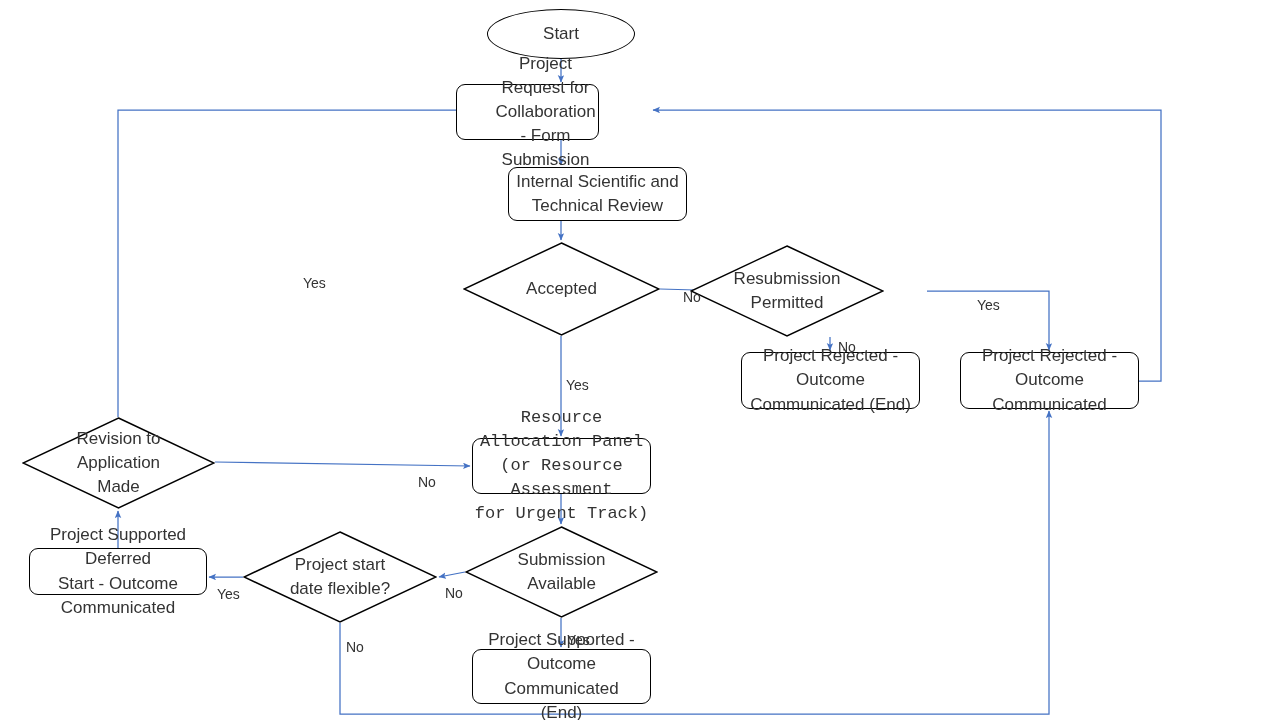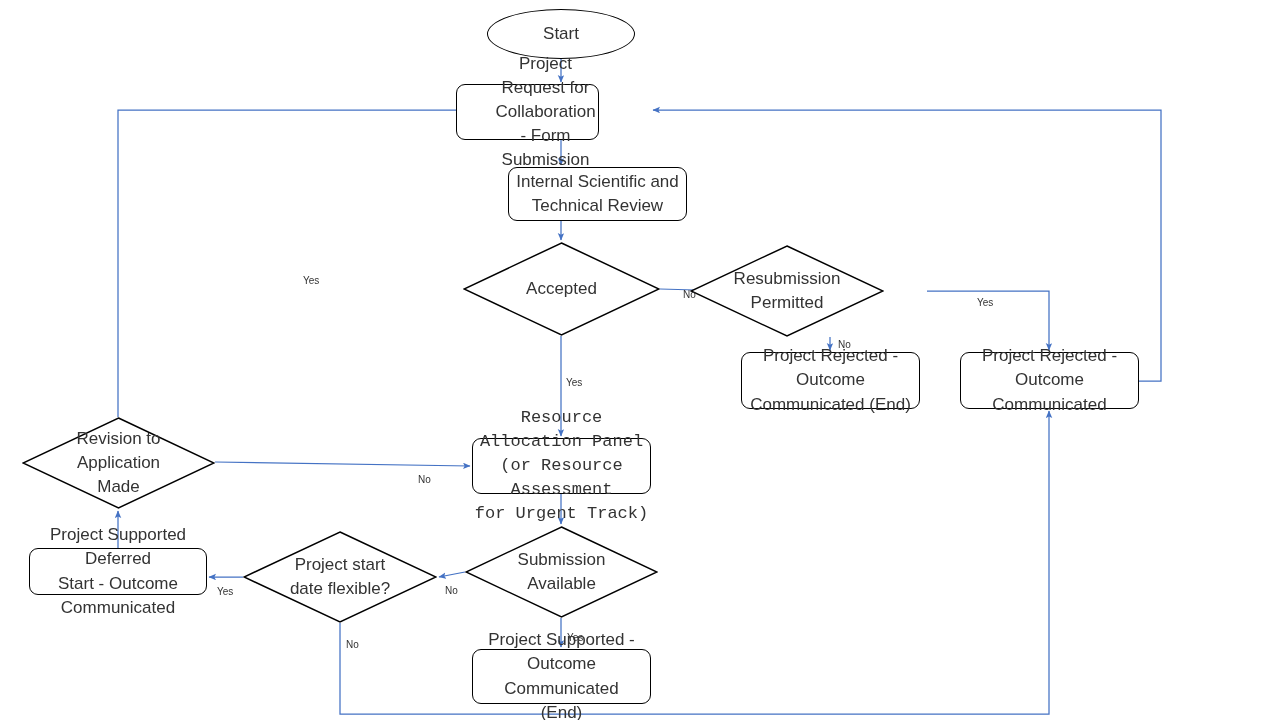--- a/index.html
+++ b/index.html
@@ -55,21 +55,21 @@
     position: absolute;
     left: 0;
     top: 0;
     width: 100%;
     height: 100%;
     z-index: -1;
   }
   .edge-label {
     position: absolute;
     color: #333333;
-    font-size: 10px;
+    font-size: 14px;
     white-space: nowrap;
     background: transparent;
     z-index: 4;
   }
 </style>
 </head>
 <body>
 
 <div id="canvas">
 

